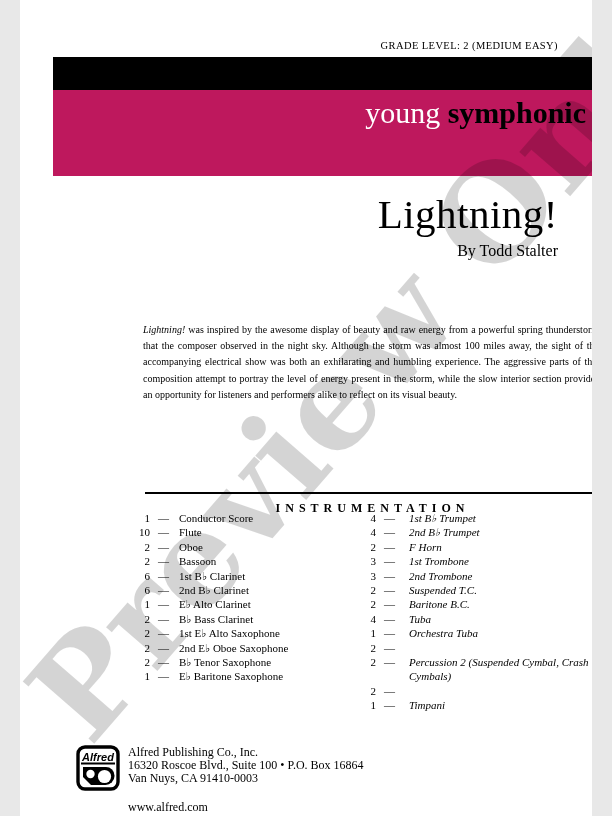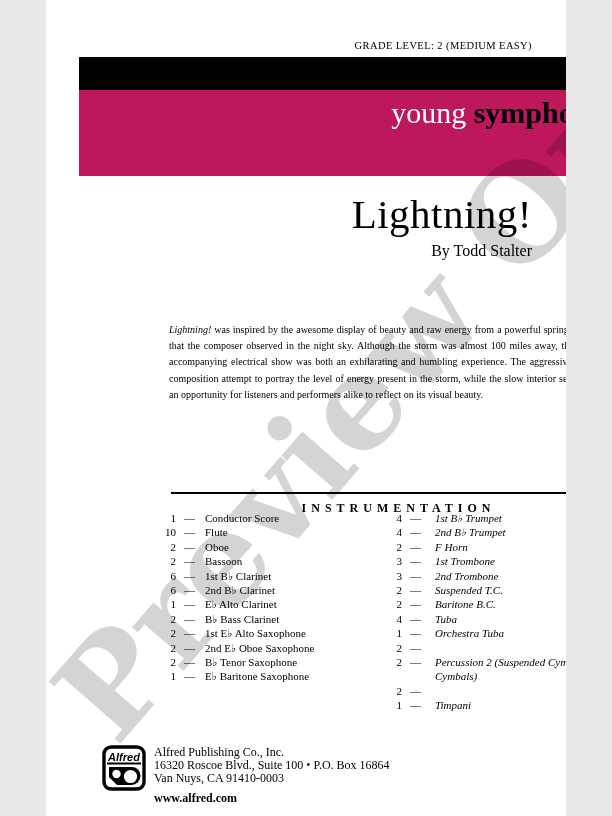--- a/index.html
+++ b/index.html
@@ -1,19 +1,19 @@
 <!DOCTYPE html>
 <html><head>
 <meta charset="utf-8">
 <style>
   * { margin:0; padding:0; box-sizing:border-box; }
   html,body { background:#e8e8e8; }
   body { font-family:"Liberation Serif", serif; }
   .page {
-    position:relative; width:520px; height:816px; margin:0 auto;
+    position:relative; width:572px; height:816px; margin:0 auto;
     background:#fff; overflow:hidden; color:#000;
   }
   .grade-level {
     position:absolute; top:40px; right:34px;
     font-size:10.5px; letter-spacing:0.4px;
   }
   .black-bar {
     position:absolute; left:33px; top:57px; width:544px; height:33px;
     background:#000;
   }
@@ -53,21 +53,21 @@
   .qty { width:20px; text-align:right; flex:0 0 auto; }
   .col-right .qty { width:18px; }
   .sep { margin-left:8px; flex:0 0 auto; }
   .iname { margin-left:10px; white-space:pre-wrap; }
   .col-right .iname { margin-left:14px; width:200px;font-style:italic; }
   .footer-logo { position:absolute; left:56px; top:745px; width:44px; height:46px; }
   .footer-text {
     position:absolute; left:108px; top:746px;
     font-size:12px; line-height:13px;
   }
-  .footer-text .site { font-weight:bold; margin-top:7px; }
+  .footer-text .site { font-weight:normal; margin-top:16px; }
   .watermark {
     position:absolute; left:-113px; top:315px; width:866px;
     text-align:center;
     transform:rotate(-49deg);
     font-family:"DejaVu Serif", serif;
     font-size:130px; font-weight:bold;
     color:rgba(0,0,0,0.17);
     white-space:nowrap;
     z-index:5; pointer-events:none;
   }

